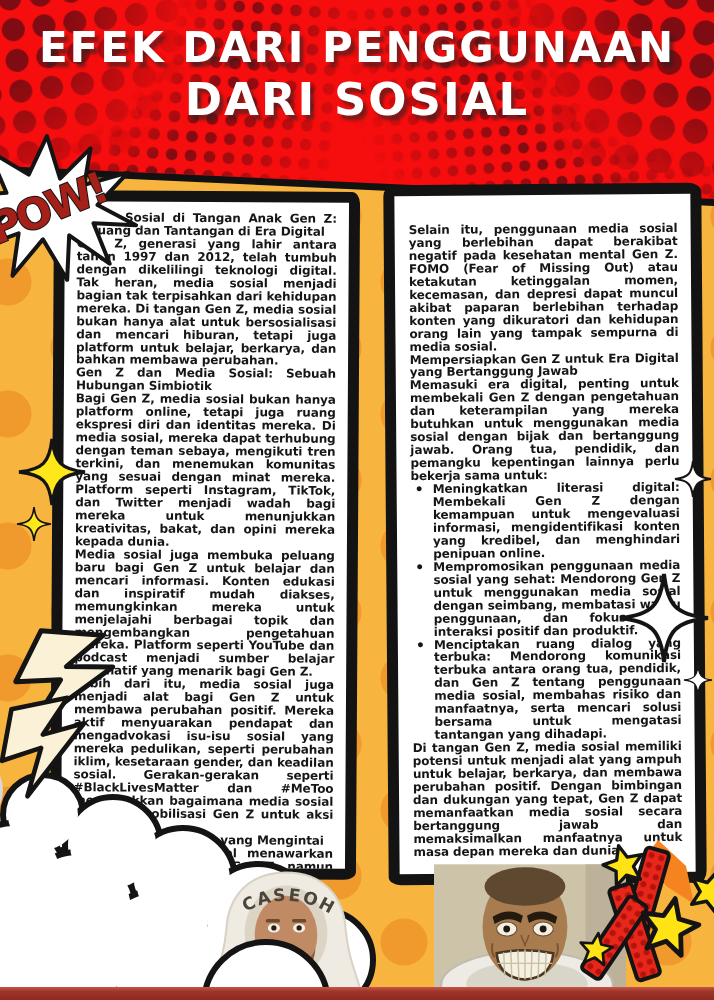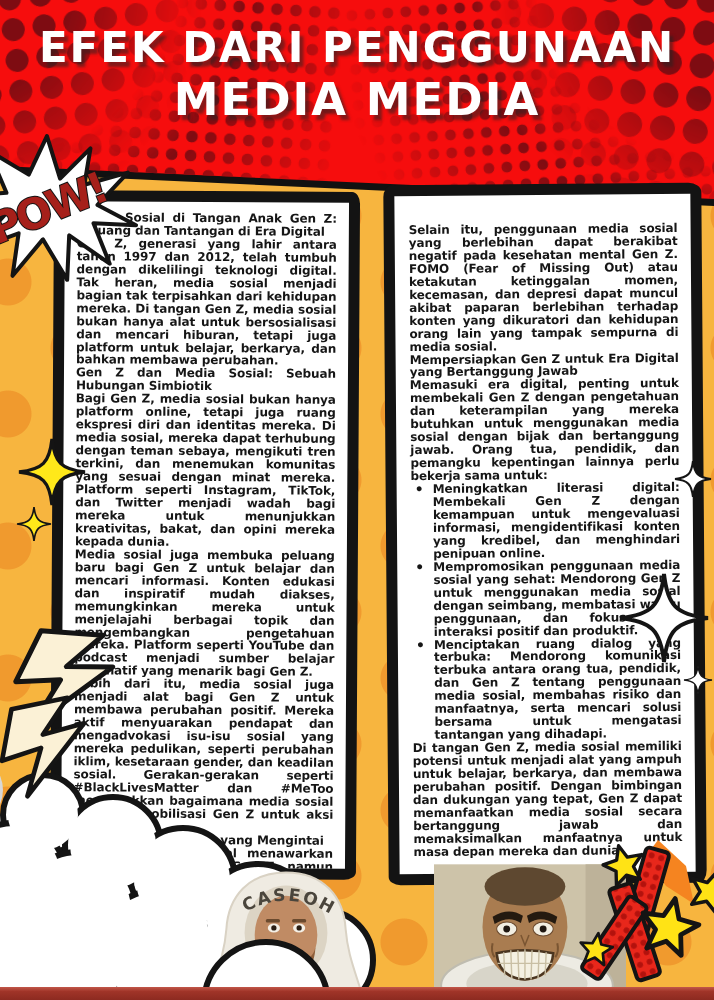--- a/index.html
+++ b/index.html
@@ -109,21 +109,21 @@
 
   <div class="header-black"></div>
   <div class="header-red">
     <div class="ht ht-tl-big"></div>
     <div class="ht ht-tl-small"></div>
     <div class="ht ht-tr-big"></div>
     <div class="ht ht-tr-small"></div>
   </div>
   <div class="page-title">
     <div class="title-line1">EFEK DARI PENGGUNAAN</div>
-    <div class="title-line2">MEDIA MEDIA</div>
+    <div class="title-line2">DARI SOSIAL</div>
   </div>
 
   <div class="panel panel-left">
     <div class="panel-content" id="left-panel-content">
         <p>Media Sosial di Tangan Anak Gen Z: Peluang dan Tantangan di Era Digital</p>
         <p>Gen Z, generasi yang lahir antara tahun 1997 dan 2012, telah tumbuh dengan dikelilingi teknologi digital. Tak heran, media sosial menjadi bagian tak terpisahkan dari kehidupan mereka. Di tangan Gen Z, media sosial bukan hanya alat untuk bersosialisasi dan mencari hiburan, tetapi juga platform untuk belajar, berkarya, dan bahkan membawa perubahan.</p>
         <p>Gen Z dan Media Sosial: Sebuah Hubungan Simbiotik</p>
         <p>Bagi Gen Z, media sosial bukan hanya platform online, tetapi juga ruang ekspresi diri dan identitas mereka. Di media sosial, mereka dapat terhubung dengan teman sebaya, mengikuti tren terkini, dan menemukan komunitas yang sesuai dengan minat mereka. Platform seperti Instagram, TikTok, dan Twitter menjadi wadah bagi mereka untuk menunjukkan kreativitas, bakat, dan opini mereka kepada dunia.</p>
         <p>Media sosial juga membuka peluang baru bagi Gen Z untuk belajar dan mencari informasi. Konten edukasi dan inspiratif mudah diakses, memungkinkan mereka untuk menjelajahi berbagai topik dan mengembangkan pengetahuan mereka. Platform seperti YouTube dan podcast menjadi sumber belajar alternatif yang menarik bagi Gen Z.</p>
         <p>Lebih dari itu, media sosial juga menjadi alat bagi Gen Z untuk membawa perubahan positif. Mereka aktif menyuarakan pendapat dan mengadvokasi isu-isu sosial yang mereka pedulikan, seperti perubahan iklim, kesetaraan gender, dan keadilan sosial. Gerakan-gerakan seperti #BlackLivesMatter dan #MeToo menunjukkan bagaimana media sosial dapat memobilisasi Gen Z untuk aksi nyata.</p>

